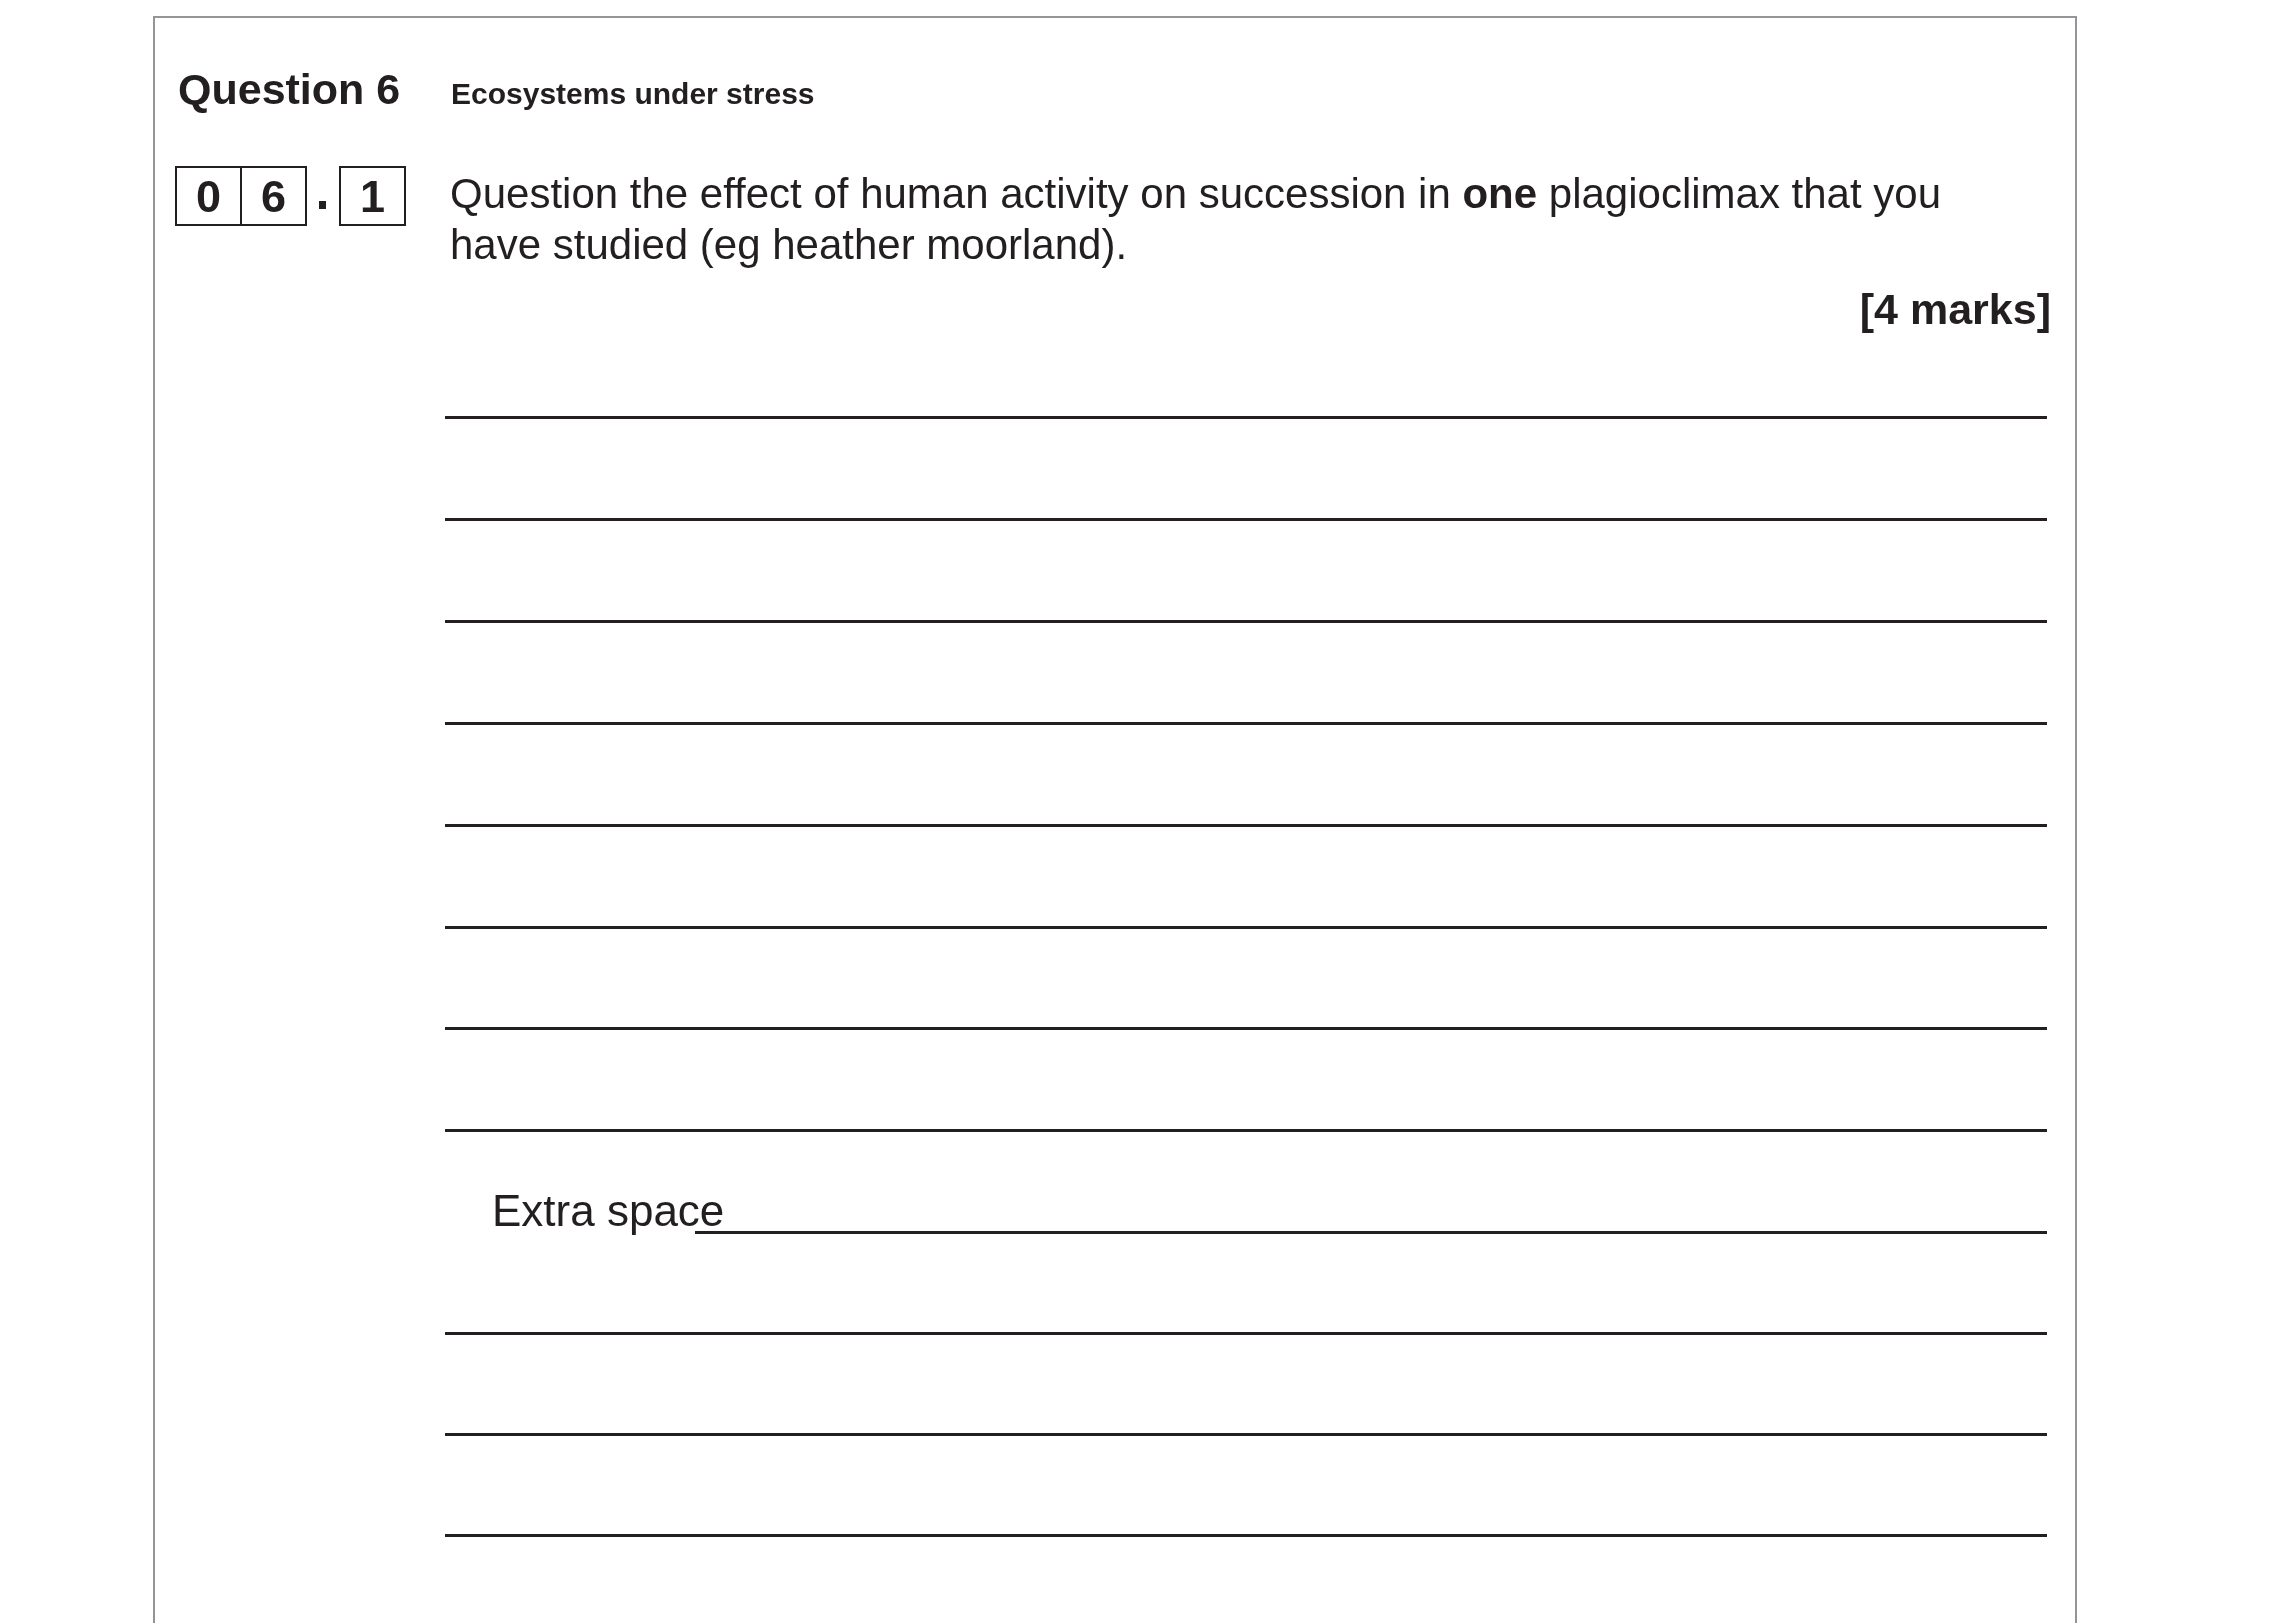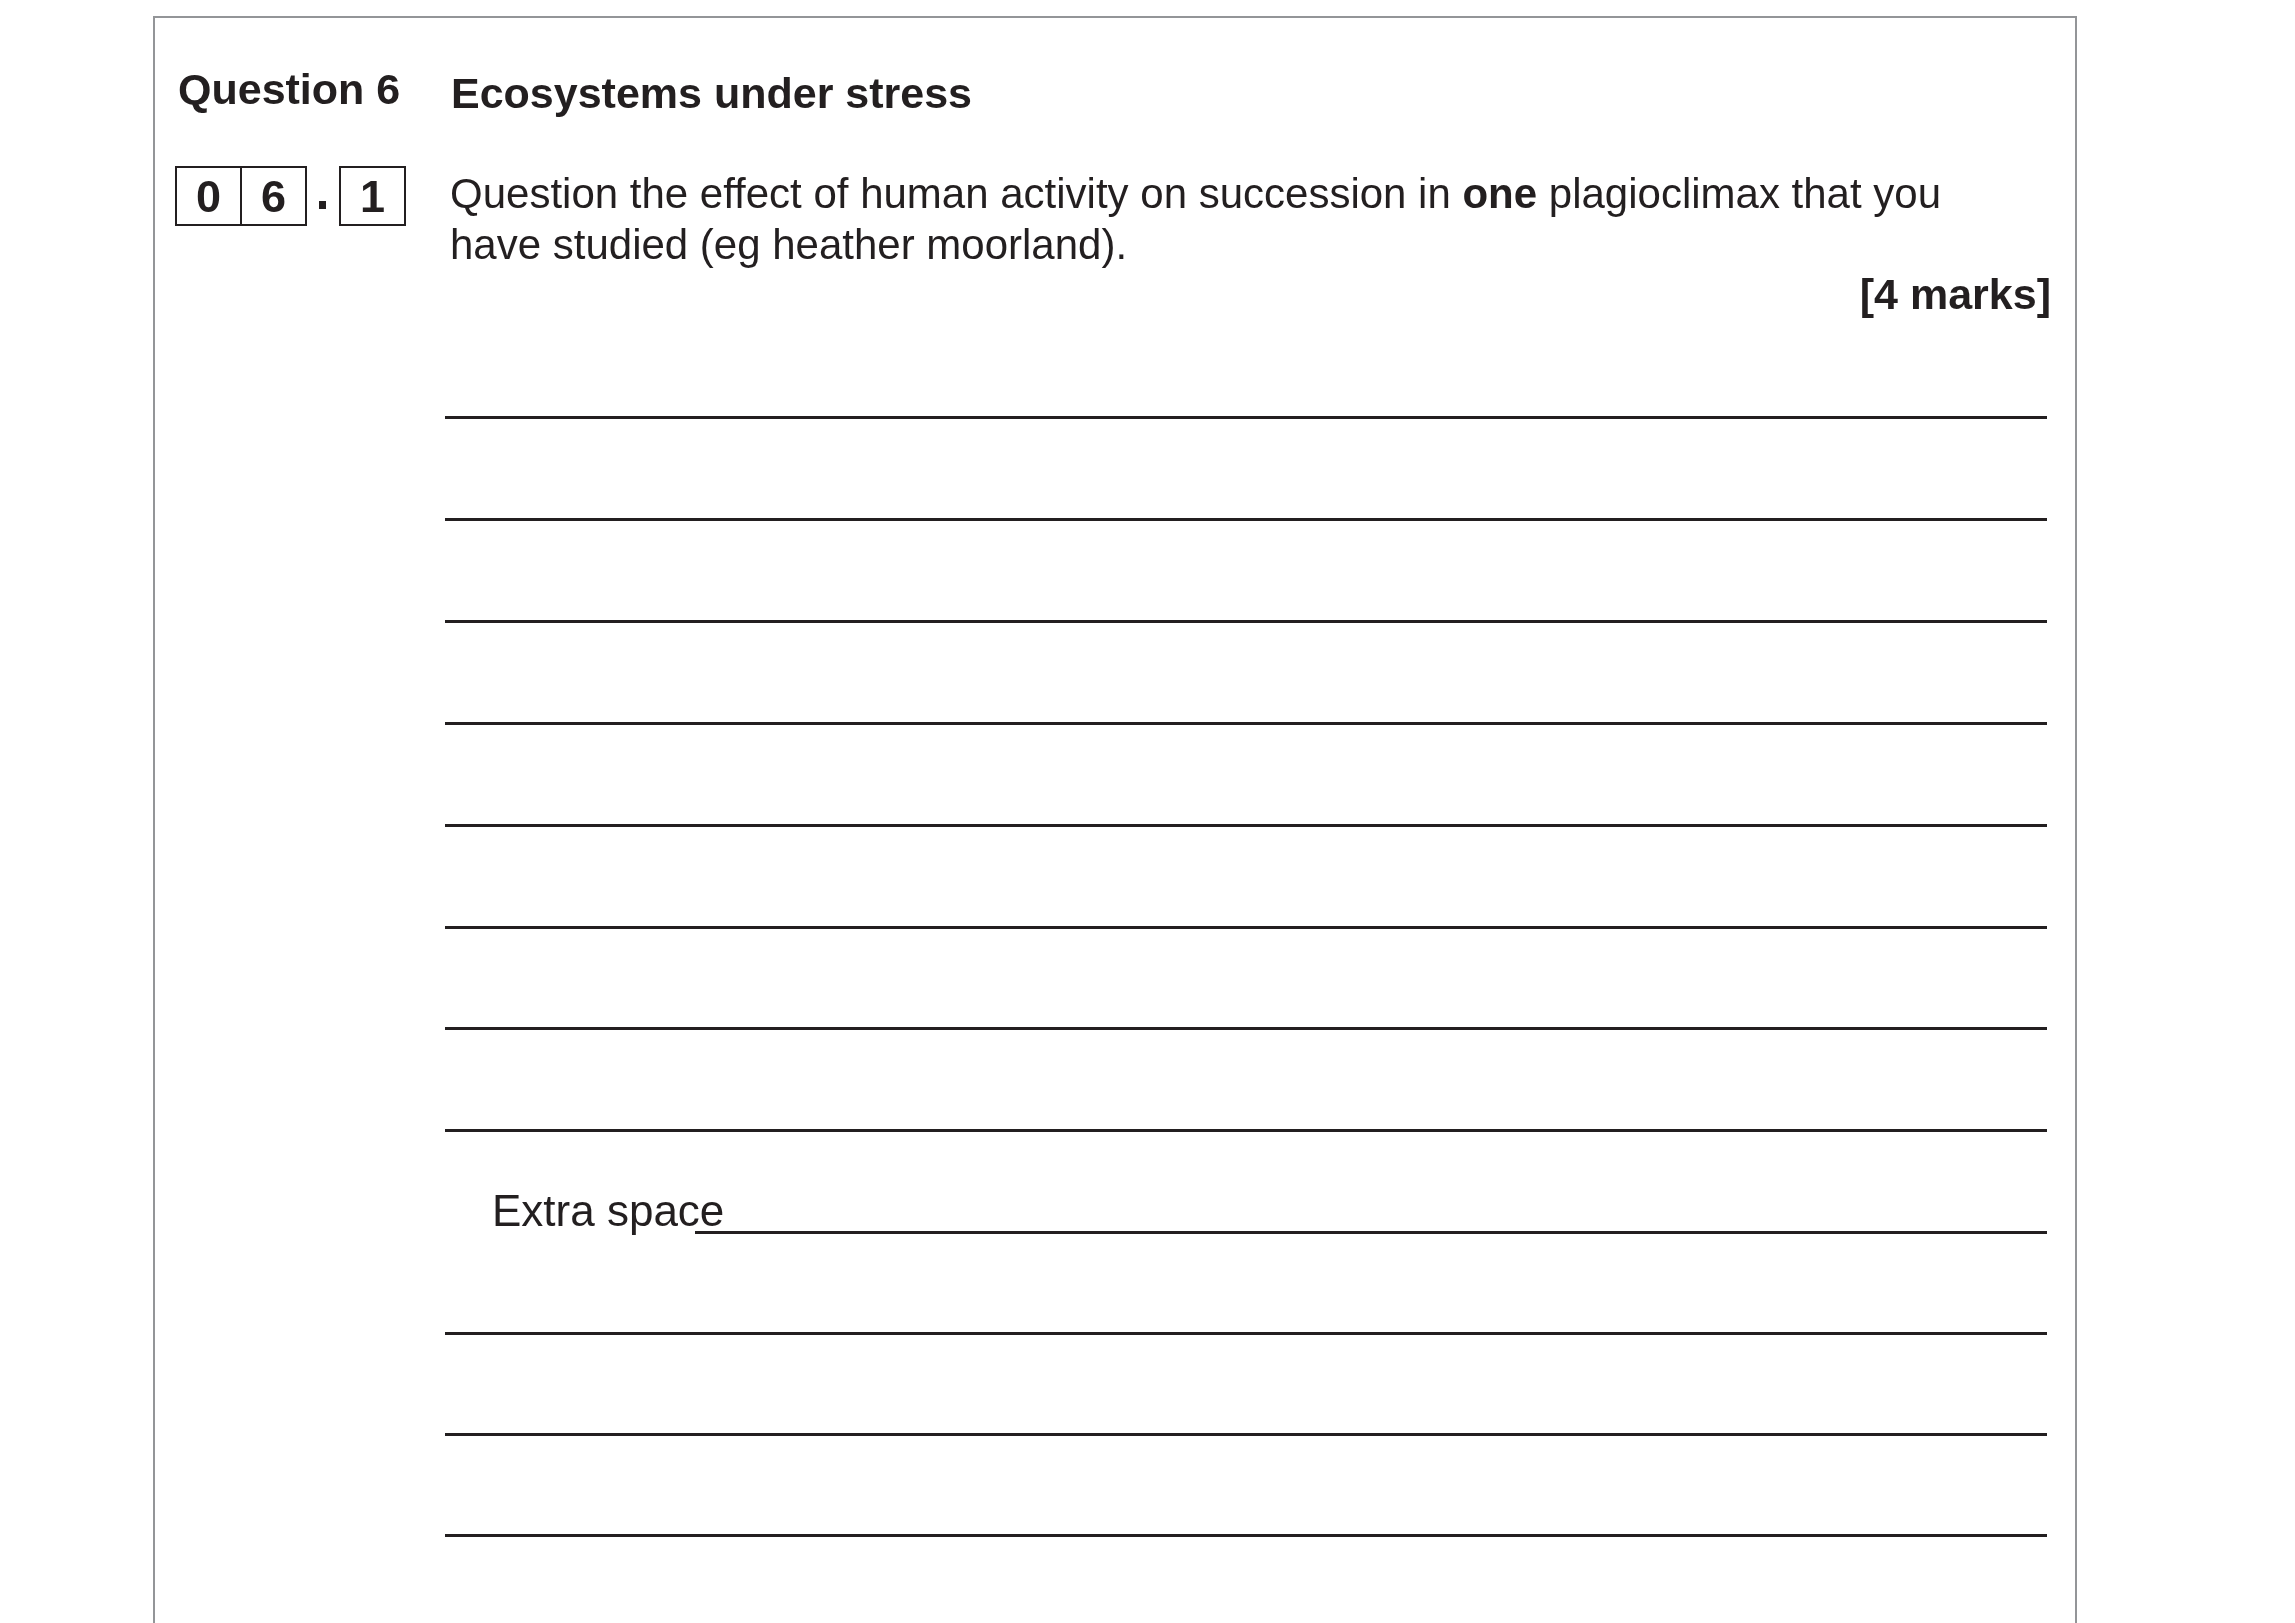--- a/index.html
+++ b/index.html
@@ -2,31 +2,31 @@
 <html style="font-size:7.4px"><head>
   <meta charset="utf-8">
   <style>
     html, body { margin: 0; padding: 0; background: #ffffff; }
     body { width: 2295px; height: 1623px; position: relative; overflow: hidden;
            font-family: "Liberation Sans", sans-serif; color: #231f20; }
     .frame { position: absolute; left: 153px; top: 16px; width: 1920px; height: 1666px;
              border-top: 2.3px solid #939598; border-left: 2.3px solid #939598; border-right: 2.3px solid #939598; }
     .abs { position: absolute; white-space: nowrap; }
     .q-label { left: 178px; top: 64px; font-size: 43px; font-weight: bold; line-height: 51px; }
-    .q-title { left: 451px; top: 68px; font-size: 43px; font-weight: bold; line-height: 51px; text-align: center; }
+    .q-title { left: 451px; top: 68px; font-size: 30px; font-weight: bold; line-height: 51px; text-align: center; }
     .qnum { position: absolute; top: 166px; height: 56px; border: 2.3px solid #231f20; display: flex; }
     .qnum.a { left: 175px; width: 128px; }
     .qnum.b { left: 339px; width: 63px; }
     .qcell { flex: 1; display: flex; align-items: center; justify-content: center;
              font-size: 45px; font-weight: bold; line-height: 1; }
     .qcell + .qcell { border-left: 2.3px solid #231f20; }
     .qdot { position: absolute; left: 319px; top: 201px; width: 7.4px; height: 8.3px; background: #231f20; }
     .prompt { left: 450px; top: 168px; font-size: 42px; line-height: 51px; white-space: normal; width: 1592px; }
     .prompt b { font-weight: bold; }
-    .marks { right: 244px; top: 269px; font-size: 43px; font-weight: bold; line-height: 51px; }
+    .marks { right: 244px; top: 284px; font-size: 43px; font-weight: bold; line-height: 51px; }
     .line { position: absolute; height: 2.8px; background: #231f20; right: 248px; }
     .extra-label { left: 445px; top: 1185px; font-size: 44px; line-height: 51px; margin-left: 47px; }
   </style>
 </head>
 <body>
 
 <div class="frame"></div>
 
 <div class="abs q-label">Question 6</div>
 <div class="abs q-title">Ecosystems under stress</div>

